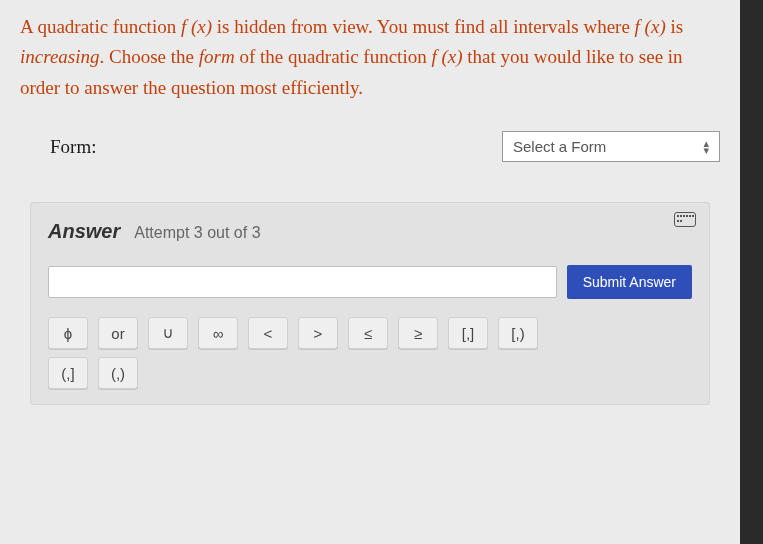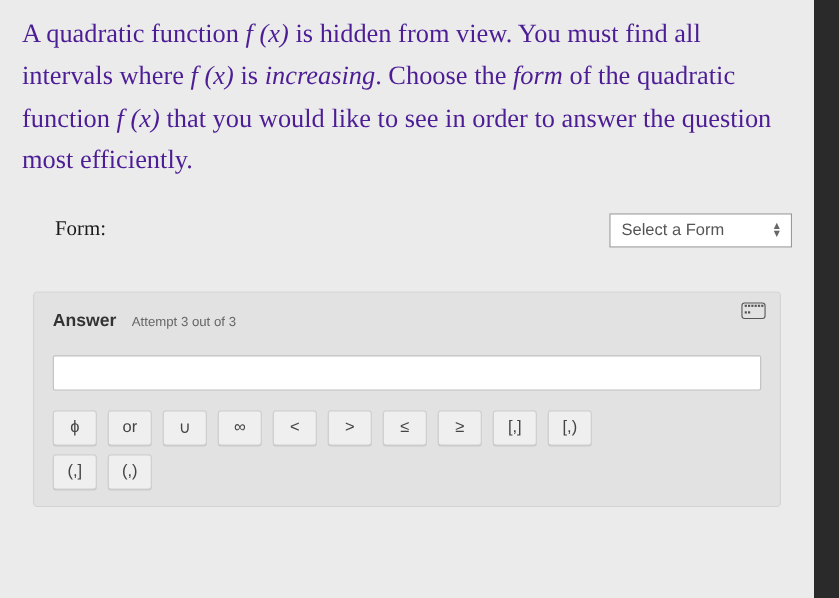--- a/index.html
+++ b/index.html
@@ -11,23 +11,23 @@
     overflow: hidden;
   }
   .page {
     background: #ebebeb;
     width: 740px;
     height: 544px;
     padding: 12px 20px 20px 20px;
     position: relative;
   }
   .question {
-    font-size: 24px;
+    font-size: 19px;
     line-height: 1.6;
-    color: #4c1d95;
+    color: #c2410c;
     margin-bottom: 28px;
   }
   .question .fx {
     font-style: italic;
     font-family: Georgia, serif;
   }
   .question .emph {
     font-style: italic;
   }
   .form-row {
@@ -45,21 +45,21 @@
   .form-select {
     display: inline-flex;
     align-items: center;
     justify-content: space-between;
     background: #fff;
     border: 1px solid #999;
     padding: 6px 10px;
     font-size: 15px;
     font-family: Arial, sans-serif;
     color: #555;
-    width: 166px;
+    width: 218px;
     cursor: pointer;
   }
   .form-select .chev {
     font-size: 11px;
     color: #666;
     line-height: 0.6;
     text-align: center;
   }
   .answer-panel {
     background: #e2e2e2;
@@ -88,26 +88,27 @@
   }
   .ans-head {
     display: flex;
     align-items: baseline;
     gap: 14px;
     margin-bottom: 22px;
   }
   .ans-title {
     font-family: Arial, sans-serif;
     font-weight: bold;
+    font-size: 20px;
+    color: #333;
+    font-style: italic;
+  }
+  .ans-attempt {
+    font-family: Arial, sans-serif;
     font-size: 16px;
-    color: #333;
-  }
-  .ans-attempt {
-    font-family: Arial, sans-serif;
-    font-size: 12px;
     color: #666;
   }
   .input-row {
     display: flex;
     align-items: center;
     gap: 10px;
     margin-bottom: 18px;
   }
   .ans-input {
     flex: 1;
@@ -184,20 +185,21 @@
         <span></span>
     </div>
 
     <div class="ans-head">
       <span class="ans-title">Answer</span>
       <span class="ans-attempt">Attempt 3 out of 3</span>
     </div>
 
     <div class="input-row">
       <input class="ans-input" type="text" value="" style="">
+      <button class="submit-btn">Submit Answer</button>
     </div>
 
     <div class="key-rows">
       <div class="key-row">
         <div class="key small">ϕ</div>
         <div class="key small">or</div>
         <div class="key small">∪</div>
         <div class="key small">∞</div>
         <div class="key small">&lt;</div>
         <div class="key small">&gt;</div>

